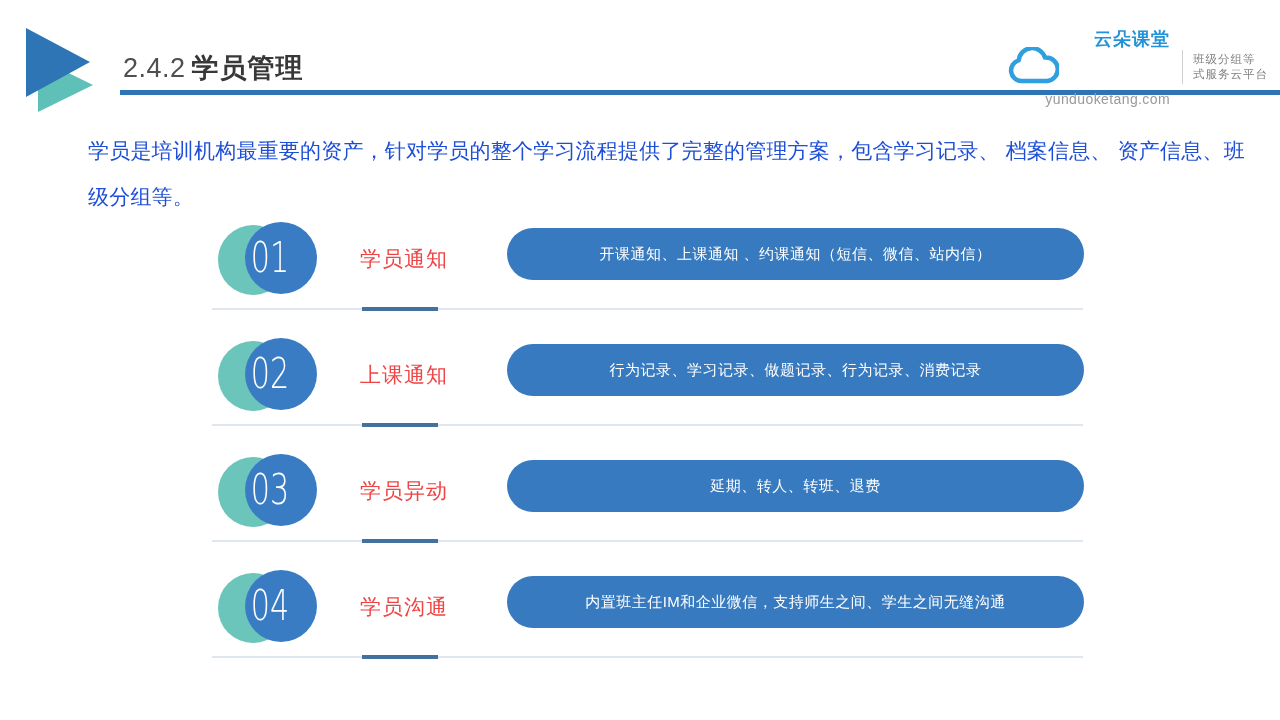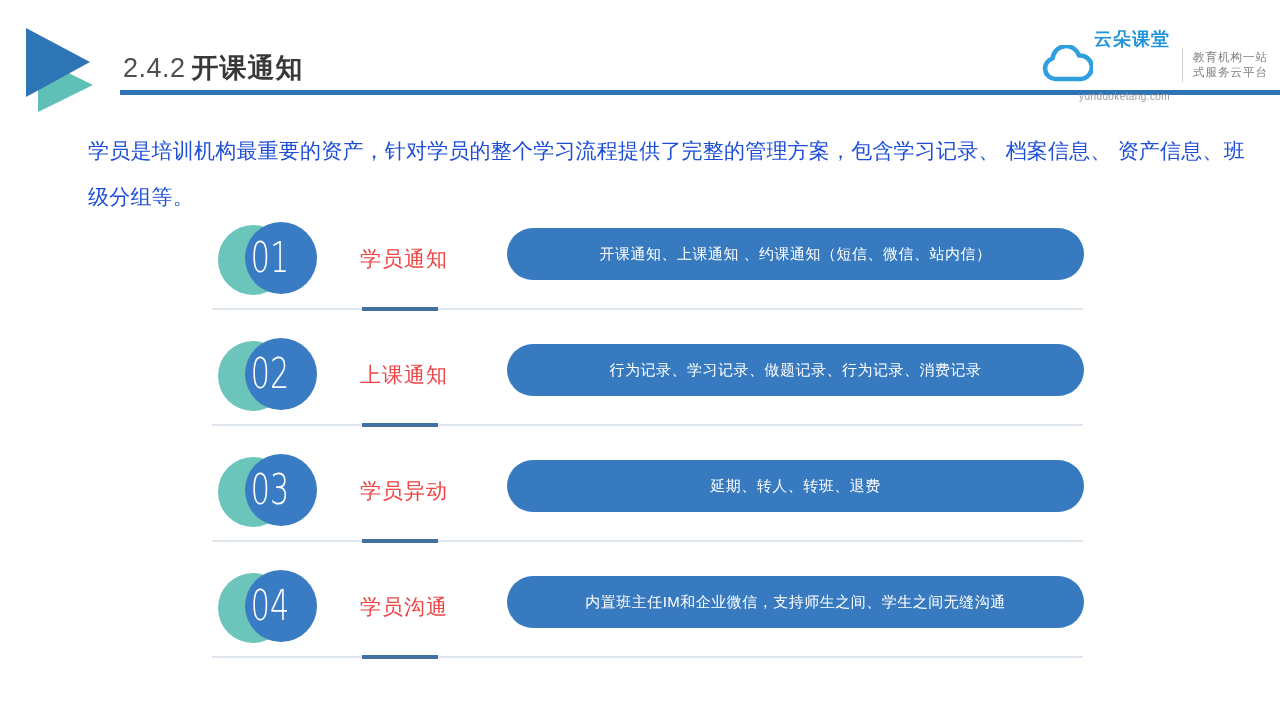--- a/index.html
+++ b/index.html
@@ -14,21 +14,21 @@
   .tri-logo { position:absolute; left:0; top:0; width:130px; height:130px; }
   .title-wrap { position:absolute; left:123px; top:50px; white-space:nowrap; }
   .title-prefix { font-size:27px; color:#4f4f4f; font-weight:400; letter-spacing:0.5px; }
   .title-main { font-size:27px; color:#383838; font-weight:700; margin-left:6px; letter-spacing:1px; }
   .title-underline { position:absolute; left:120px; top:90px; width:1160px; height:5px; background:#2e74b5; }
 
   .brand { position:absolute; right:12px; top:27px; display:flex; align-items:center; }
   .brand-cloud { width:52px; height:40px; margin-right:-14px; position:relative; z-index:0; }
   .brand-col { display:flex; flex-direction:column; align-items:flex-end; position:relative; z-index:1;gap:39px; }
   .brand-name { font-size:18px; font-weight:700; color:#2193d8; letter-spacing:1px; }
-  .brand-domain { font-size:10px; color:#9a9a9a; letter-spacing:0.4px; margin-top:1px; }
+  .brand-domain { font-size:14px; color:#9a9a9a; letter-spacing:0.4px; margin-top:1px; }
   .brand-sep { width:1px; height:34px; background:#d0d0d0; margin:0 10px 0 12px; }
   .brand-tagline { font-size:11.5px; color:#7f7f7f; line-height:15px; letter-spacing:1px; }
 
   
   .intro {
     position:absolute; left:88px; top:128px; width:1170px;
     font-size:21px; line-height:46px; color:#1d4ed8; letter-spacing:0.2px;
   }
 
   
@@ -76,35 +76,35 @@
 <body>
 
 <div class="slide">
 
   <svg class="tri-logo" viewBox="0 0 130 130">
     <polygon points="38,58 38,112 93,85" fill="#5ec0b6"></polygon>
     <polygon points="26,28 26,97 90,62" fill="#2e75b6"></polygon>
   </svg>
 
   <div class="title-wrap">
-    <span class="title-prefix">2.4.2</span><span class="title-main">开课通知</span>
+    <span class="title-prefix">2.4.2</span><span class="title-main">学员管理</span>
   </div>
   <div class="title-underline"></div>
 
   <div class="brand">
     <svg class="brand-cloud" viewBox="0 0 52 40">
       <path d="M40 34 H14.5 a10.5 10.5 0 0 1 -2.8 -20.6 A13.5 13.5 0 0 1 38 10.5 a9.5 9.5 0 0 1 2 23.5 Z" fill="#ffffff" stroke="#2f9fdf" stroke-width="4.5" stroke-linejoin="round"></path>
     </svg>
     <div class="brand-col">
       <div class="brand-name">云朵课堂</div>
       <div class="brand-domain">yunduoketang.com</div>
     </div>
     <div class="brand-sep"></div>
     <div class="brand-tagline">
-      <div>教育机构一站</div>
+      <div>班级分组等</div>
       <div>式服务云平台</div>
     </div>
   </div>
 
   <p class="intro">学员是培训机构最重要的资产，针对学员的整个学习流程提供了完整的管理方案，包含学习记录、 档案信息、 资产信息、班级分组等。</p>
 
   <div>
 
     <div class="row">
       <div class="badge">

